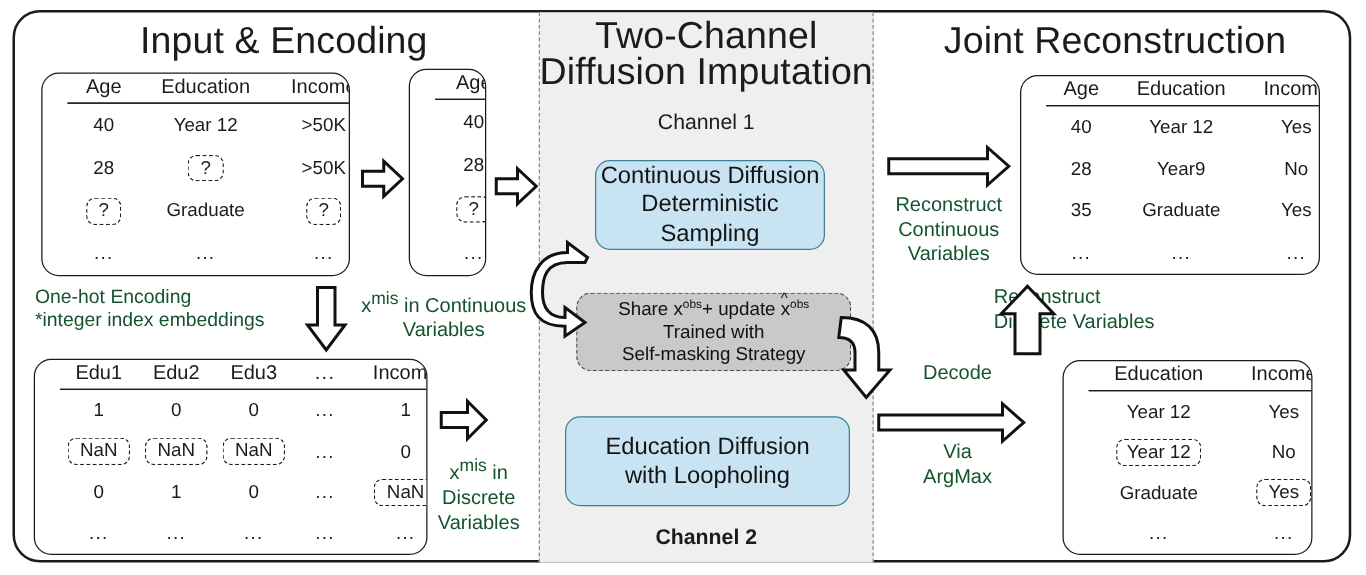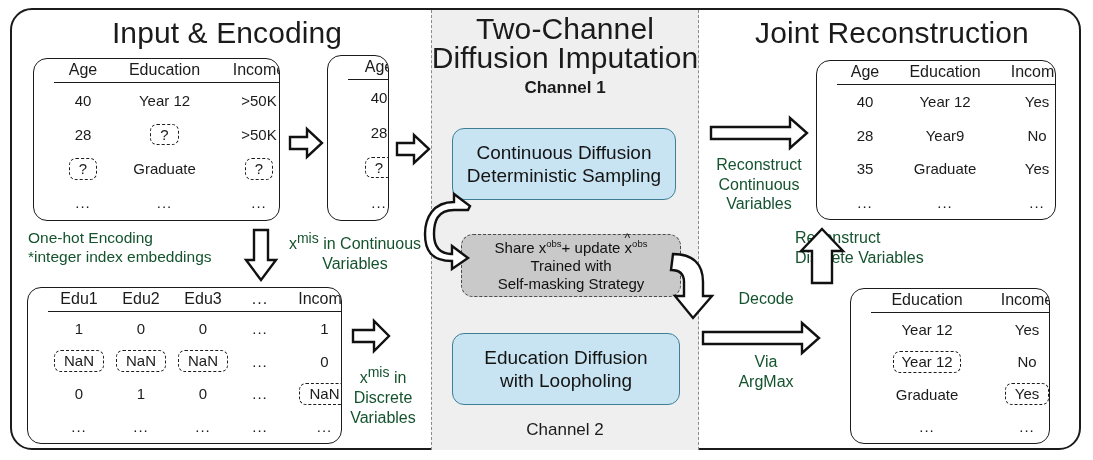--- a/index.html
+++ b/index.html
@@ -27,22 +27,22 @@
     position:absolute;text-align:center;font-size:30px;color:#1b1b1b;
     letter-spacing:.1px;white-space:nowrap;
   }
   #title-input{left:32px;top:16px;width:390px;}
   #title-mid{left:431px;top:14px;width:268px;line-height:29px;}
   #title-joint{left:706px;top:16px;width:372px;}
 
   .channel-label{
     position:absolute;font-size:17px;color:#1b1b1b;text-align:center;width:268px;left:431px;
   }
-  #ch1{top:78px;font-weight:bold;}
-  #ch2{top:420px;}
+  #ch1{top:88px;}
+  #ch2{top:420px;font-weight:bold;}
 
   
   .tbl{
     position:absolute;background:#fff;border:1.6px solid #1b1b1b;border-radius:14px;
     box-sizing:border-box;overflow:hidden;padding-left:20px;
   }
   .tbl table{width:100%;height:100%;border-collapse:collapse;table-layout:fixed;}
   .tbl th{
     font-weight:normal;font-size:16px;color:#1b1b1b;text-align:center;
     border-bottom:1.6px solid #1b1b1b;padding:2px 0 3px;
@@ -58,21 +58,21 @@
     padding:2px 9px;line-height:1.05;background:#fff;font-size:15px;
   }
   .chip.wide{padding:2px 7px;}
 
   
   .bluebox{
     position:absolute;background:#c8e4f2;border:1.7px solid #3f7f95;border-radius:12px;
     box-sizing:border-box;display:flex;align-items:center;justify-content:center;
     text-align:center;font-size:19px;color:#141414;line-height:1.22;
   }
-  #box-cont{left:452px;top:128px;width:224px;height:72px;align-items:center;}
+  #box-cont{left:476px;top:128px;width:184px;height:72px;align-items:center;}
   #box-disc{left:452px;top:333px;width:228px;height:72px;}
 
   
   #share-box{
     position:absolute;left:461px;top:234px;width:220px;height:63px;
     background:#c9c9c9;border:1.6px dashed #4a4a4a;border-radius:12px;box-sizing:border-box;
     display:flex;flex-direction:column;align-items:center;justify-content:center;
     font-size:15px;color:#111;line-height:1.22;text-align:center;
   }
   #share-box sup{font-size:9.5px;}

